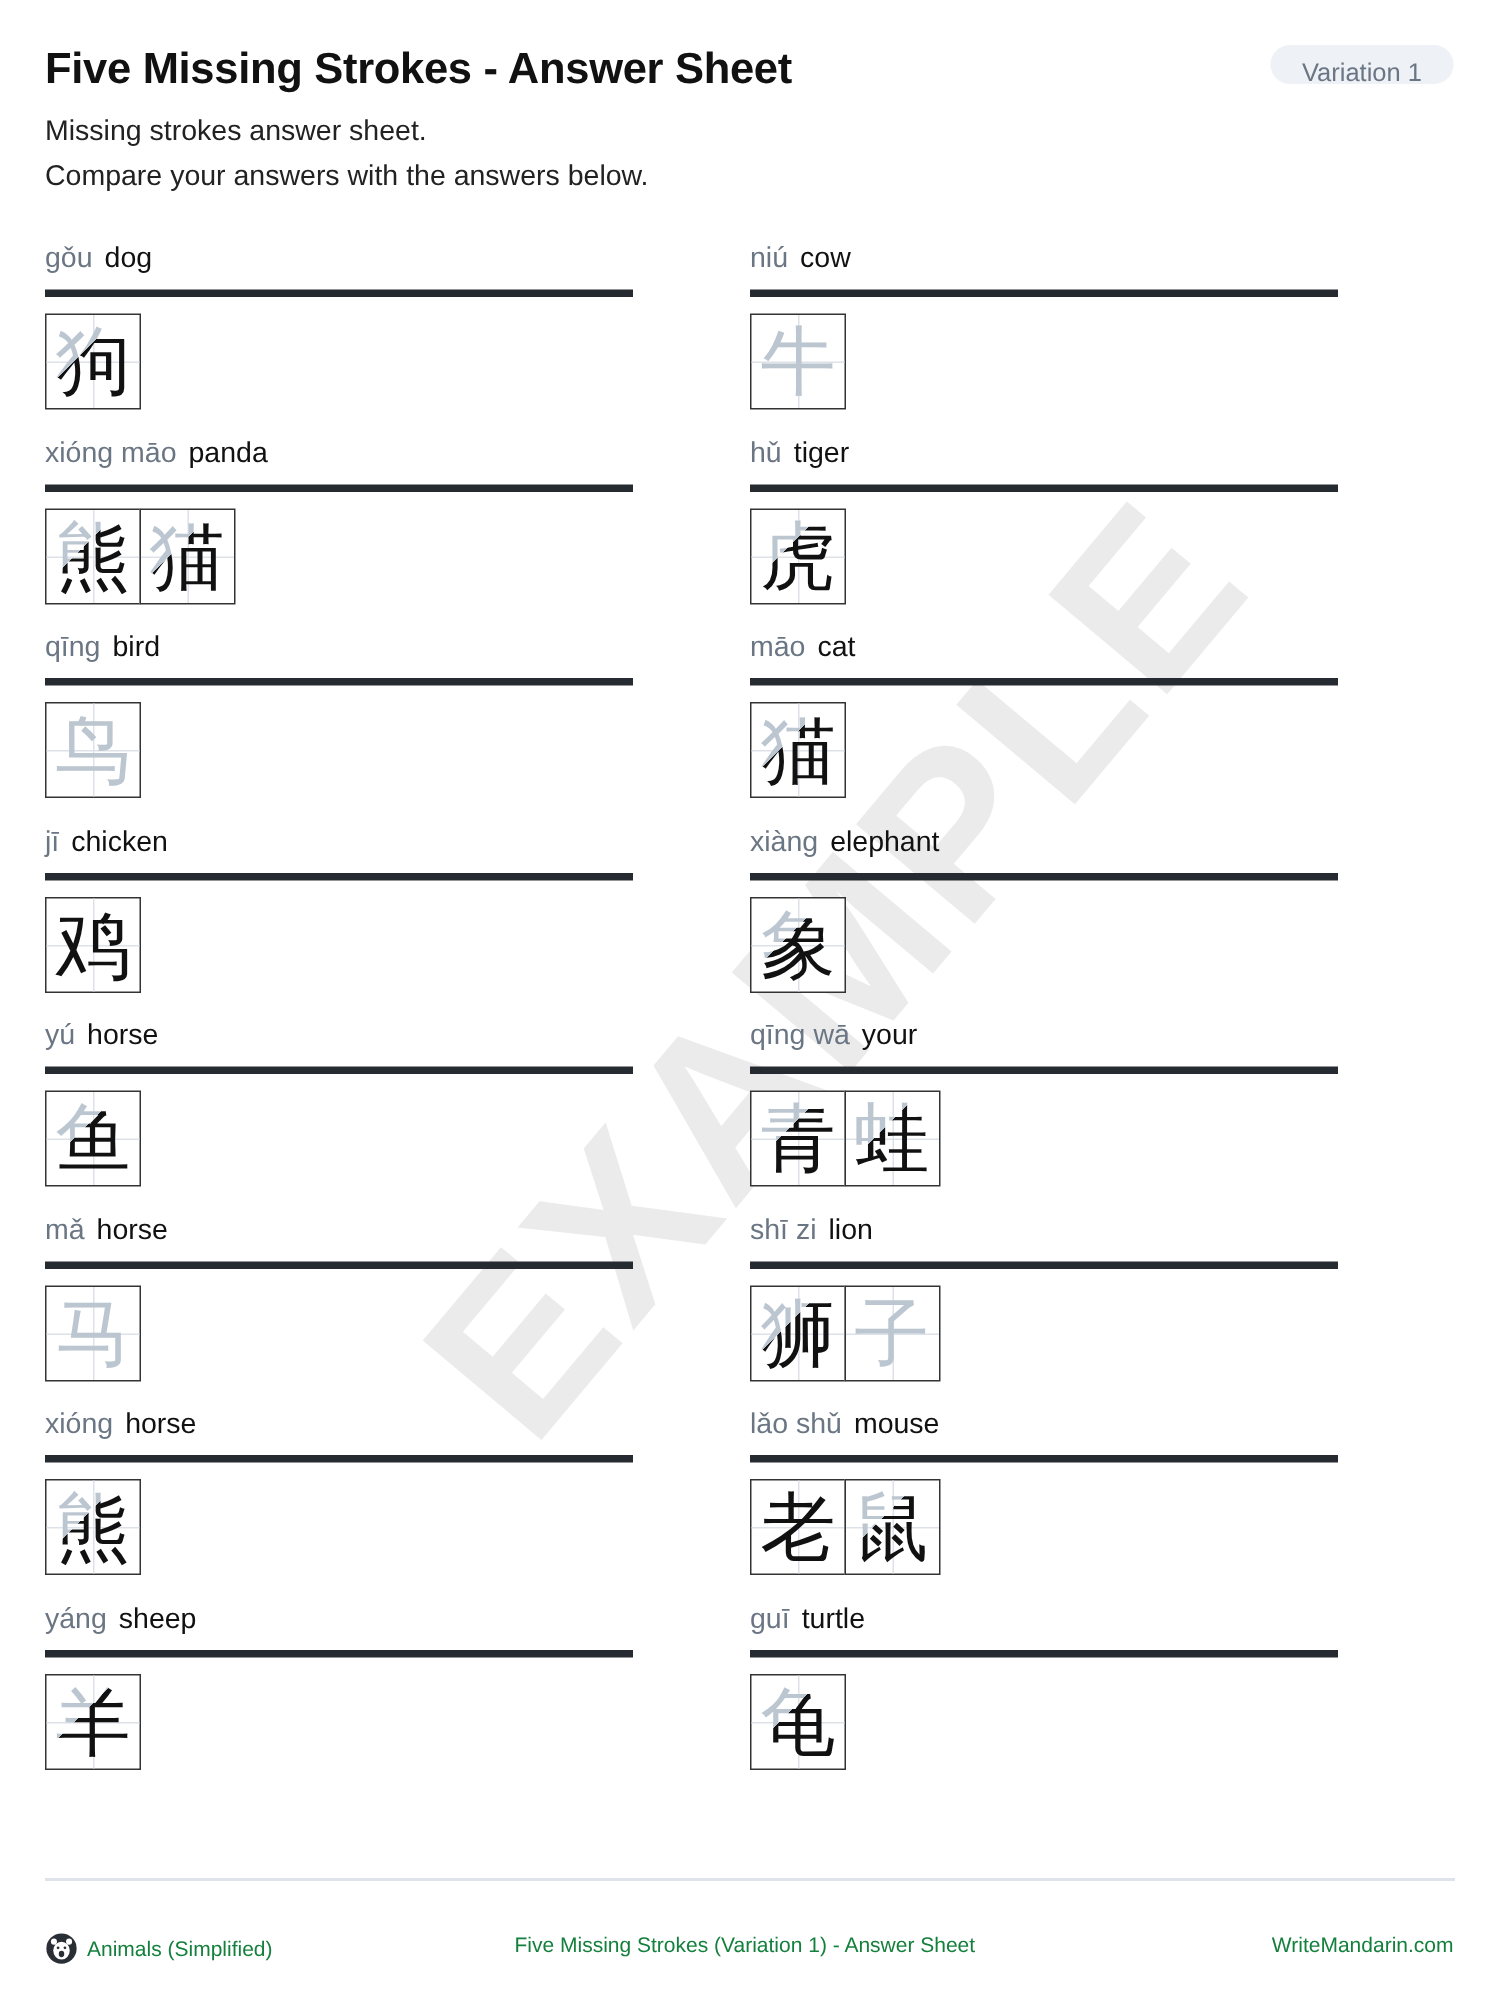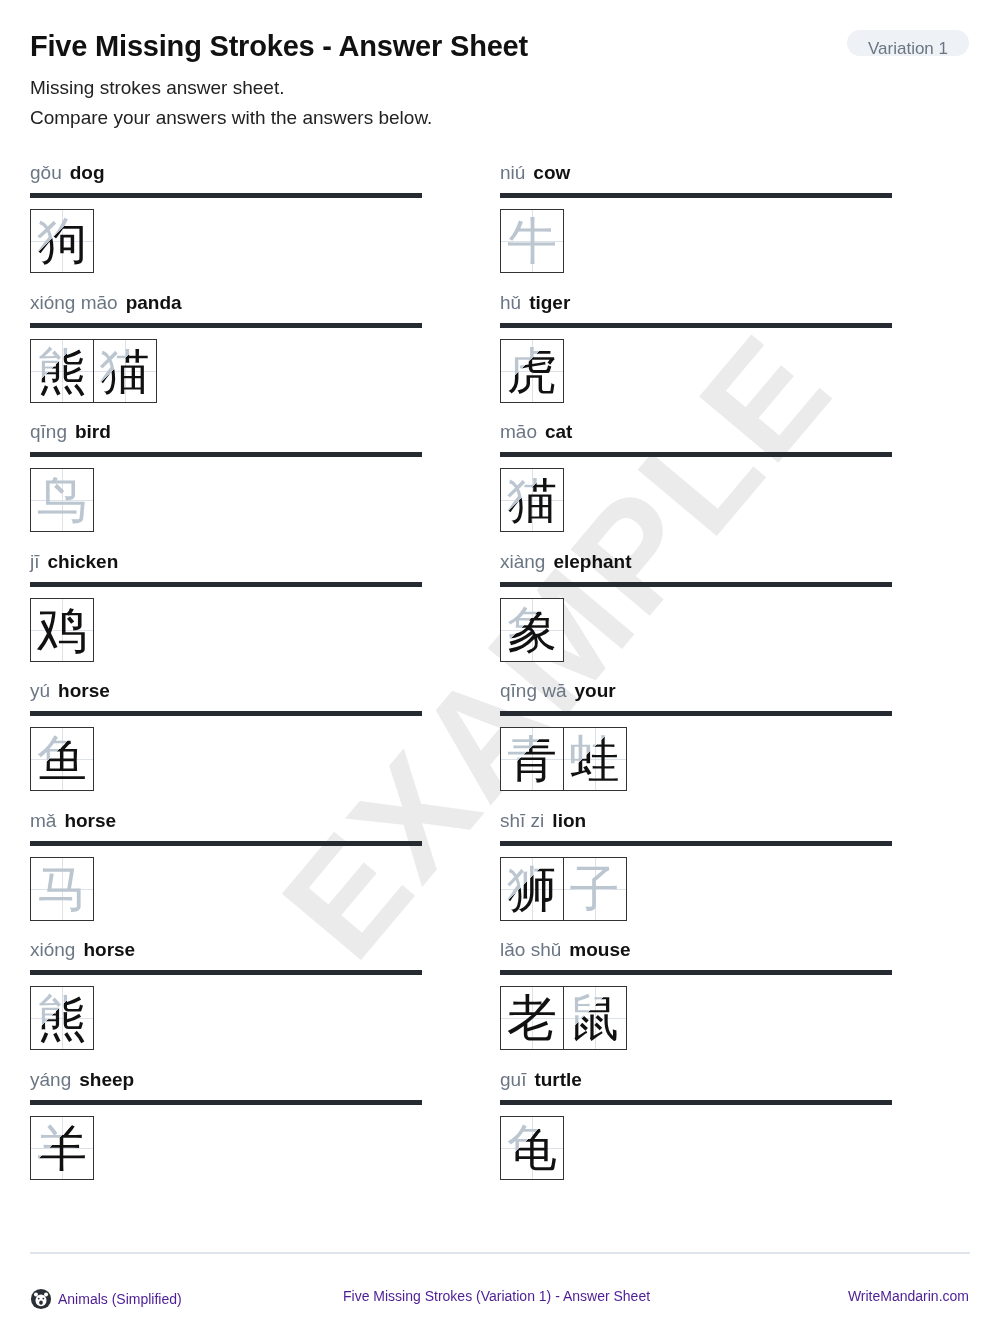--- a/index.html
+++ b/index.html
@@ -10,36 +10,36 @@
            background:#eef1f5; color:#6b7684; font-size:17px; line-height:38px; text-align:center; }
   .sub { position:absolute; left:30px; font-size:19px; color:#222; }
   .sub1 { top:77px; }
   .sub2 { top:107px; }
   .col { position:absolute; top:160px; width:392px; }
   .col.left { left:30px; }
   .col.right { left:500px; }
   .item { height:129.5px; position:relative; }
   .label { position:absolute; top:2px; left:0; font-size:19px; white-space:nowrap; }
   .pinyin { color:#6b7684; }
-  .eng { font-weight:bold; color:#111; margin-left:8px; }
+  .eng { font-weight:normal; color:#111; margin-left:8px; }
   .rule { position:absolute; top:33px; left:0; width:392px; height:5px; background:#262b31; }
   .boxes { position:absolute; top:49px; left:0; display:flex; }
   .box { width:62px; height:62px; border:1.5px solid #333; position:relative; box-sizing:content-box; margin-right:-1.5px; background:#fff; }
   .box::before { content:""; position:absolute; left:50%; top:0; bottom:0; border-left:1px solid #dde2e8; }
   .box::after { content:""; position:absolute; top:50%; left:0; right:0; border-top:1px solid #dde2e8; }
   .glyph { position:absolute; inset:0; display:flex; align-items:center; justify-content:center;
            font-size:50px; font-family:"DejaVu Sans", sans-serif; z-index:1; line-height:1; }
   .glyph.ghost { color:#bcc6d0; }
   .glyph.partial { color:#111; background:linear-gradient(135deg,#bcc6d0 0%,#bcc6d0 40%,#111 40%,#111 100%);
                    -webkit-background-clip:text; background-clip:text; -webkit-text-fill-color:transparent; }
   .glyph.full { color:#111; }
   .watermark { position:absolute; left:190px; top:580px; font-size:150px; font-weight:bold; color:#ebebeb;
                transform:rotate(-50deg); transform-origin:center; letter-spacing:4px; z-index:0; pointer-events:none; white-space:nowrap; width:700px; text-align:center;}
   .footer-rule { position:absolute; left:30px; top:1252px; width:940px; height:2px; background:#dfe4ea; }
-  .footer { position:absolute; top:1288px; font-size:14px; color:#4c1d95; }
+  .footer { position:absolute; top:1288px; font-size:14px; color:#15803d; }
   .f-left { left:30px; display:flex; align-items:center; gap:6px; }
   .f-mid { left:343px; }
   .f-right { right:31px; }
   .bear { width:22px; height:22px; }
   .content { position:relative; z-index:1; }
 </style>
 </head>
 <body>
 
 <div class="watermark">EXAMPLE</div>

